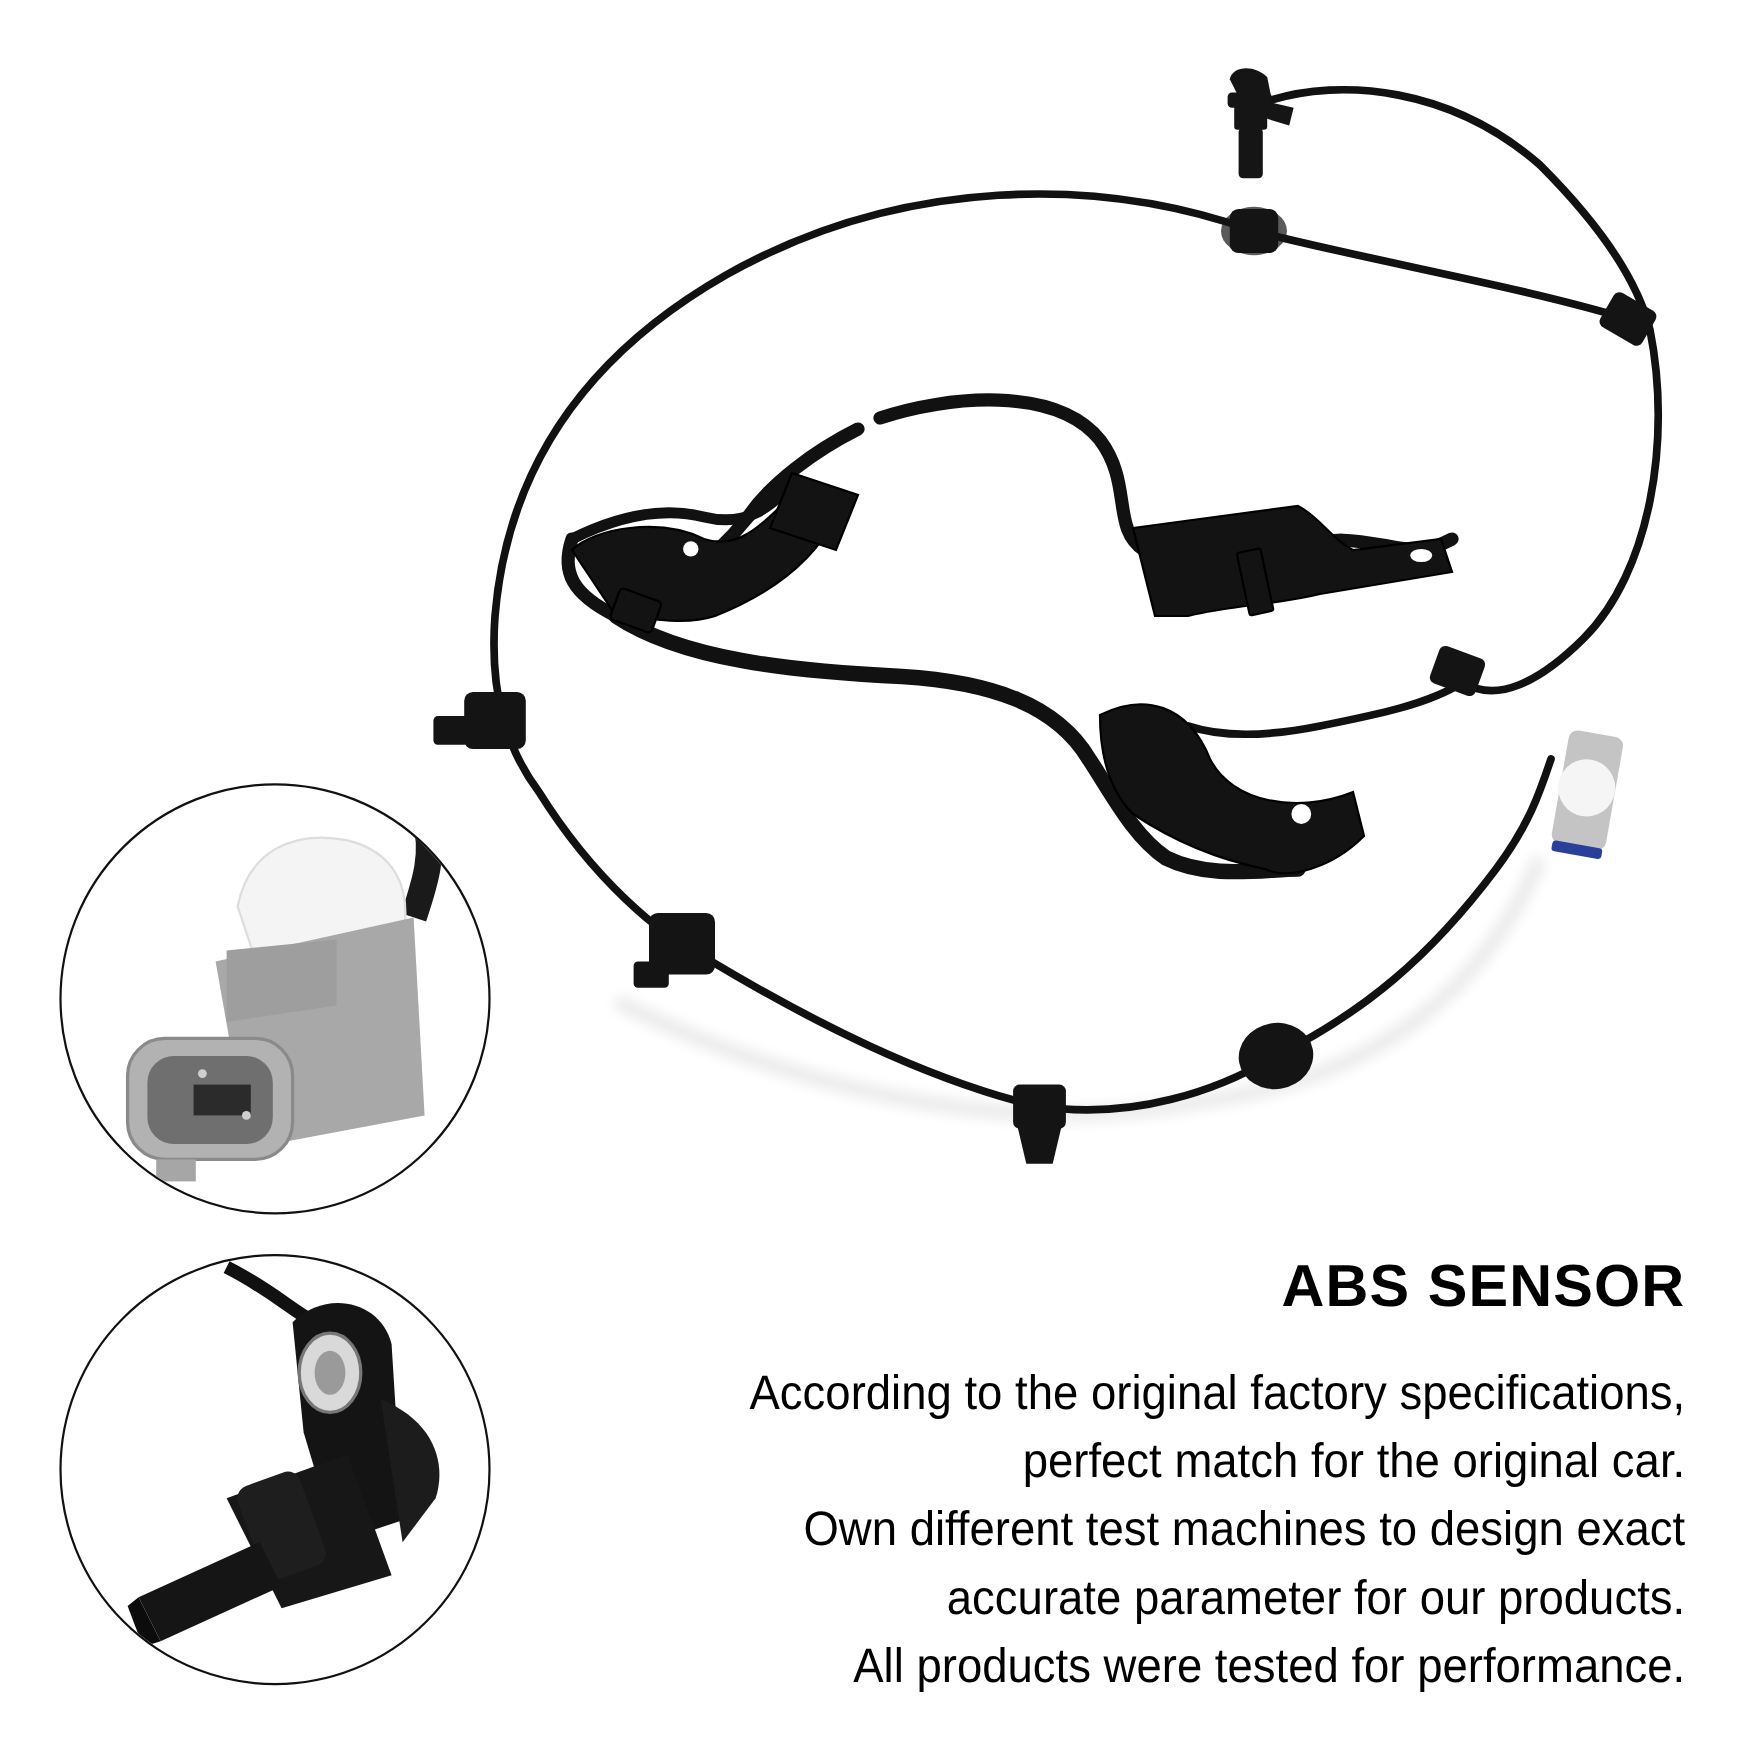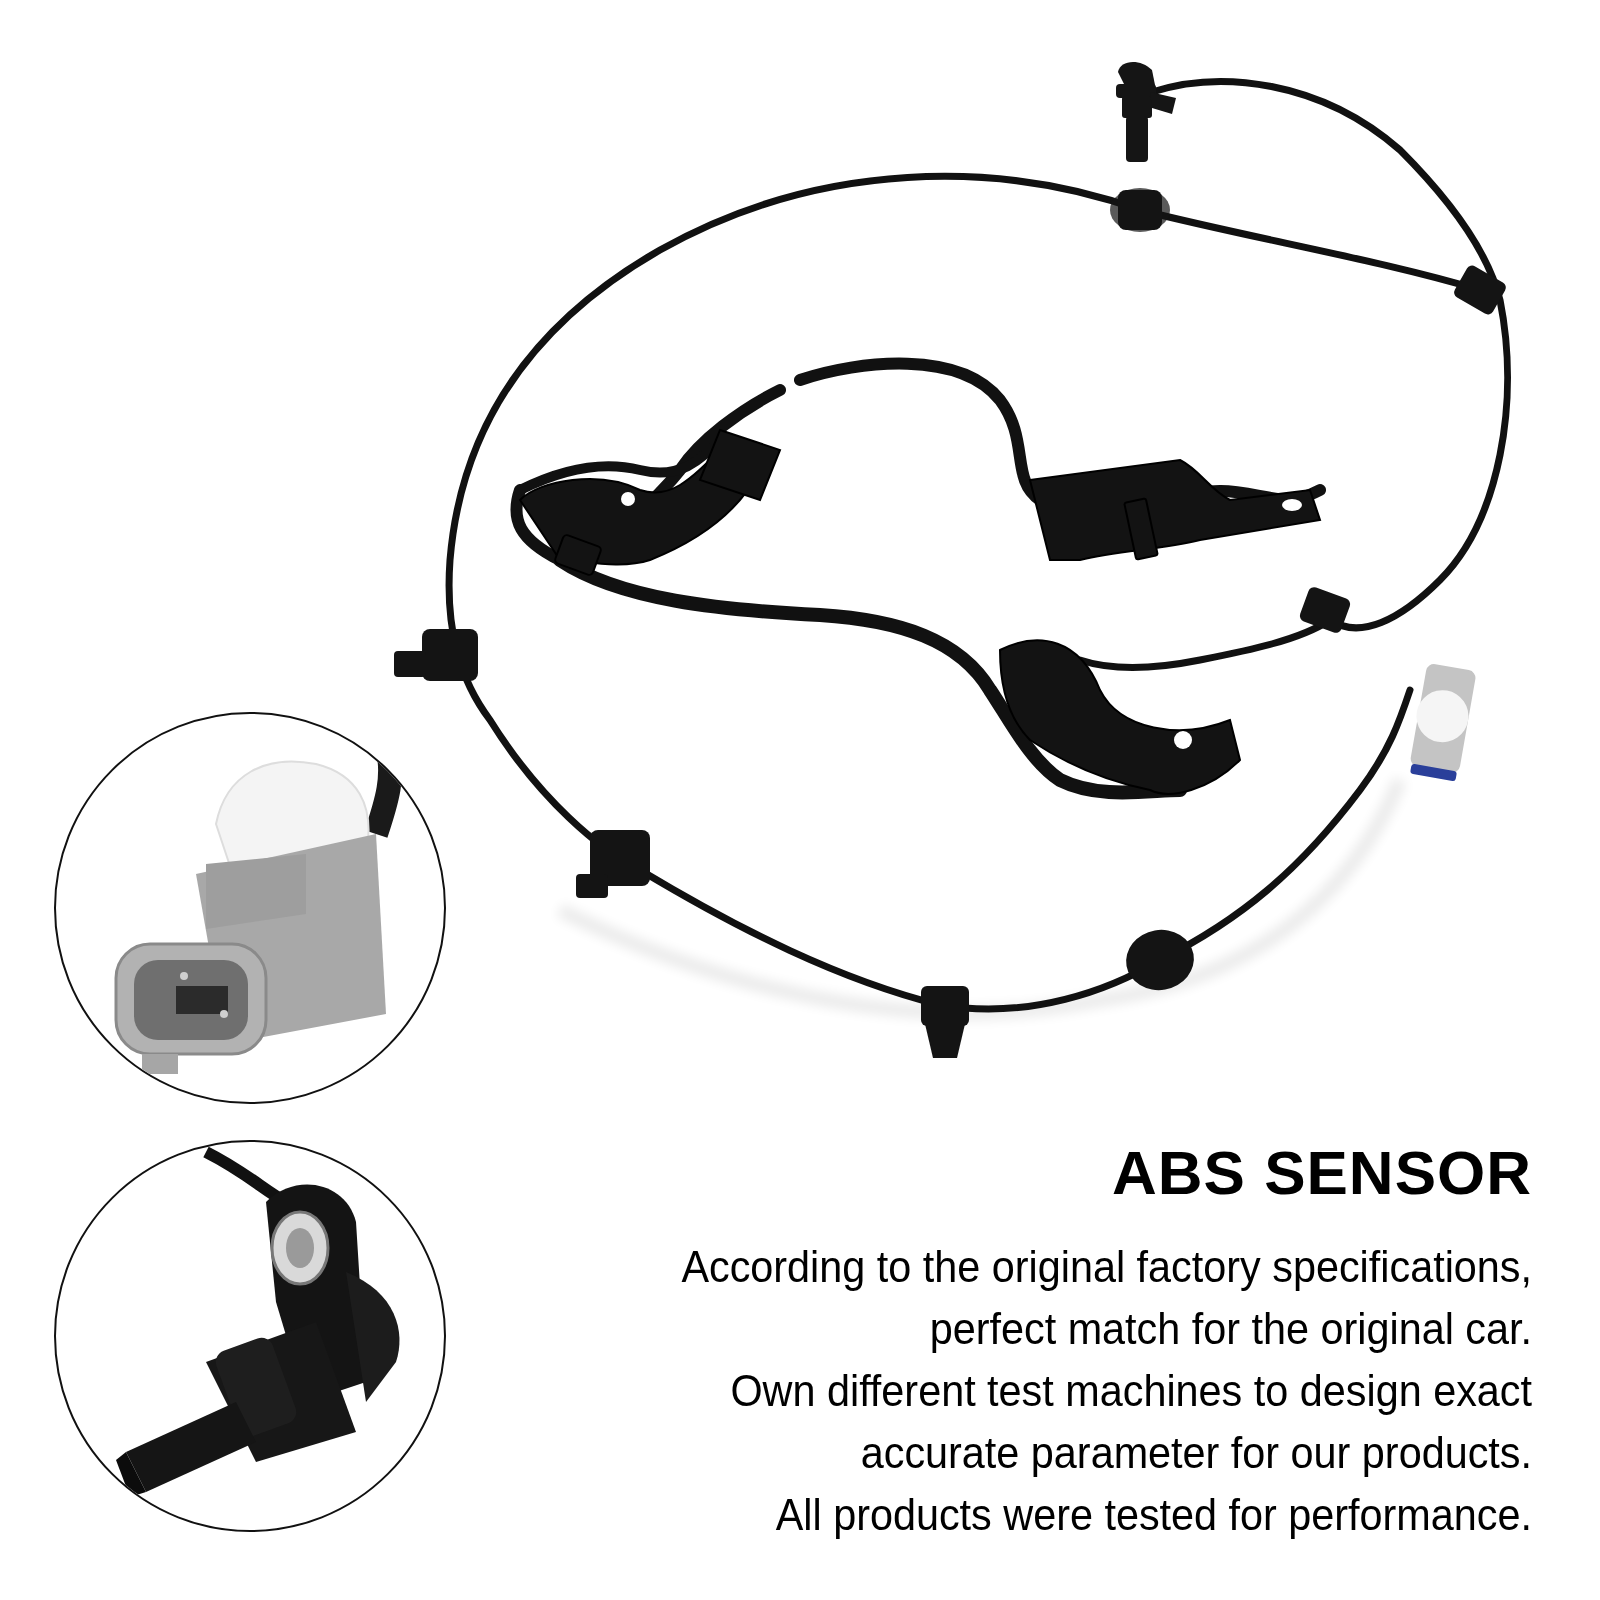--- a/index.html
+++ b/index.html
@@ -37,21 +37,21 @@
     }
     #circle-connector { left: 54px; top: 712px; }
     #circle-sensor { left: 54px; top: 1140px; }
 
     .title {
       position: absolute;
       right: 68px;
       top: 1142px;
       font-family: "Liberation Sans", sans-serif;
       font-weight: bold;
-      font-size: 62px;
+      font-size: 54px;
       letter-spacing: 1px;
       color: #000;
       line-height: 1;
       margin: 0;
     }
     .desc {
       position: absolute;
       right: 68px;
       top: 1236px;
       width: 1100px;

